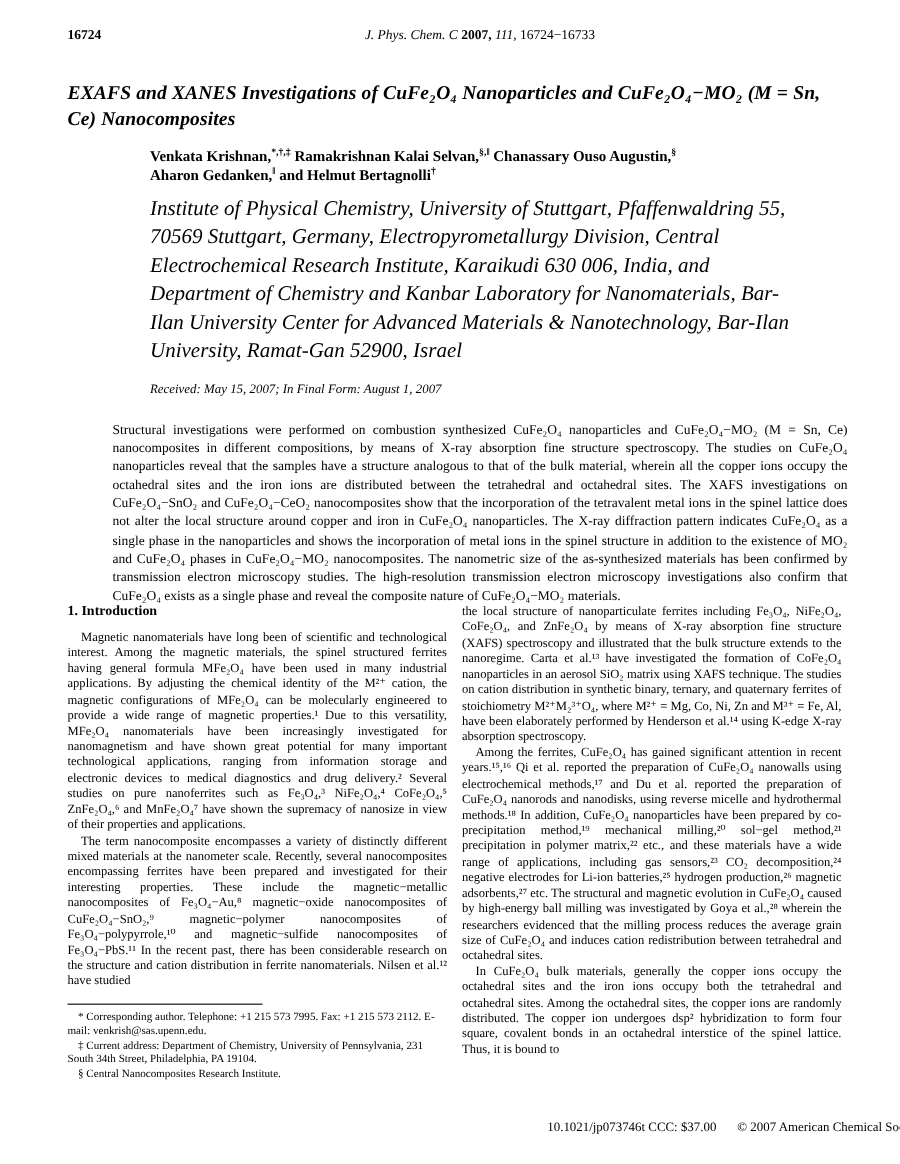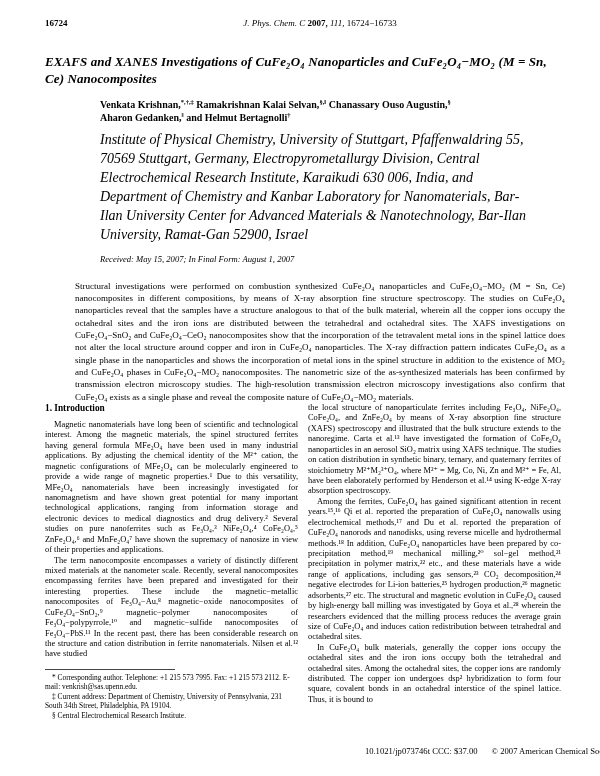--- a/index.html
+++ b/index.html
@@ -127,21 +127,21 @@
 
   <div class="cols">
     <div class="col">
       <h2 class="section-heading">1. Introduction</h2>
       <p class="body indent">Magnetic nanomaterials have long been of scientific and technological interest. Among the magnetic materials, the spinel structured ferrites having general formula MFe₂O₄ have been used in many industrial applications. By adjusting the chemical identity of the M²⁺ cation, the magnetic configurations of MFe₂O₄ can be molecularly engineered to provide a wide range of magnetic properties.¹ Due to this versatility, MFe₂O₄ nanomaterials have been increasingly investigated for nanomagnetism and have shown great potential for many important technological applications, ranging from information storage and electronic devices to medical diagnostics and drug delivery.² Several studies on pure nanoferrites such as Fe₃O₄,³ NiFe₂O₄,⁴ CoFe₂O₄,⁵ ZnFe₂O₄,⁶ and MnFe₂O₄⁷ have shown the supremacy of nanosize in view of their properties and applications.</p>
       <p class="body indent">The term nanocomposite encompasses a variety of distinctly different mixed materials at the nanometer scale. Recently, several nanocomposites encompassing ferrites have been prepared and investigated for their interesting properties. These include the magnetic−metallic nanocomposites of Fe₃O₄−Au,⁸ magnetic−oxide nanocomposites of CuFe₂O₄−SnO₂,⁹ magnetic−polymer nanocomposites of Fe₃O₄−polypyrrole,¹⁰ and magnetic−sulfide nanocomposites of Fe₃O₄−PbS.¹¹ In the recent past, there has been considerable research on the structure and cation distribution in ferrite nanomaterials. Nilsen et al.¹² have studied</p>
       <div class="footnotes">
         <hr class="fn-rule">
         <p>* Corresponding author. Telephone: +1 215 573 7995. Fax: +1 215 573 2112. E-mail: venkrish@sas.upenn.edu.</p>
         <p>‡ Current address: Department of Chemistry, University of Pennsylvania, 231 South 34th Street, Philadelphia, PA 19104.</p>
-        <p>§ Central Electrochemical Research Institute.</p>
+        <p>§ Central Nanocomposites Research Institute.</p>
       </div>
     </div>
     <div class="col">
       <p class="body">the local structure of nanoparticulate ferrites including Fe₃O₄, NiFe₂O₄, CoFe₂O₄, and ZnFe₂O₄ by means of X-ray absorption fine structure (XAFS) spectroscopy and illustrated that the bulk structure extends to the nanoregime. Carta et al.¹³ have investigated the formation of CoFe₂O₄ nanoparticles in an aerosol SiO₂ matrix using XAFS technique. The studies on cation distribution in synthetic binary, ternary, and quaternary ferrites of stoichiometry M²⁺M₂³⁺O₄, where M²⁺ = Mg, Co, Ni, Zn and M³⁺ = Fe, Al, have been elaborately performed by Henderson et al.¹⁴ using K-edge X-ray absorption spectroscopy.</p>
       <p class="body indent">Among the ferrites, CuFe₂O₄ has gained significant attention in recent years.¹⁵,¹⁶ Qi et al. reported the preparation of CuFe₂O₄ nanowalls using electrochemical methods,¹⁷ and Du et al. reported the preparation of CuFe₂O₄ nanorods and nanodisks, using reverse micelle and hydrothermal methods.¹⁸ In addition, CuFe₂O₄ nanoparticles have been prepared by co-precipitation method,¹⁹ mechanical milling,²⁰ sol−gel method,²¹ precipitation in polymer matrix,²² etc., and these materials have a wide range of applications, including gas sensors,²³ CO₂ decomposition,²⁴ negative electrodes for Li-ion batteries,²⁵ hydrogen production,²⁶ magnetic adsorbents,²⁷ etc. The structural and magnetic evolution in CuFe₂O₄ caused by high-energy ball milling was investigated by Goya et al.,²⁸ wherein the researchers evidenced that the milling process reduces the average grain size of CuFe₂O₄ and induces cation redistribution between tetrahedral and octahedral sites.</p>
       <p class="body indent">In CuFe₂O₄ bulk materials, generally the copper ions occupy the octahedral sites and the iron ions occupy both the tetrahedral and octahedral sites. Among the octahedral sites, the copper ions are randomly distributed. The copper ion undergoes dsp² hybridization to form four square, covalent bonds in an octahedral interstice of the spinel lattice. Thus, it is bound to</p>
     </div>
   </div>
 
   <div class="footer">

